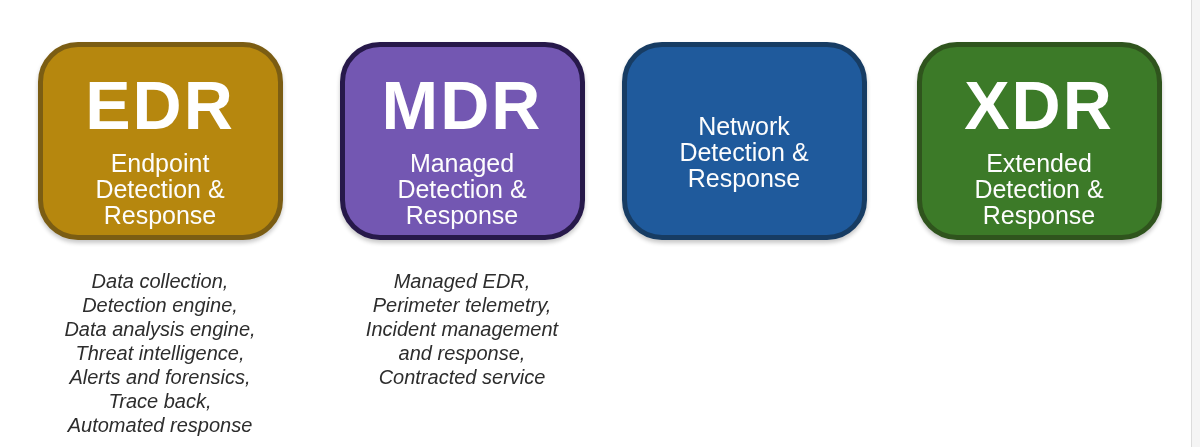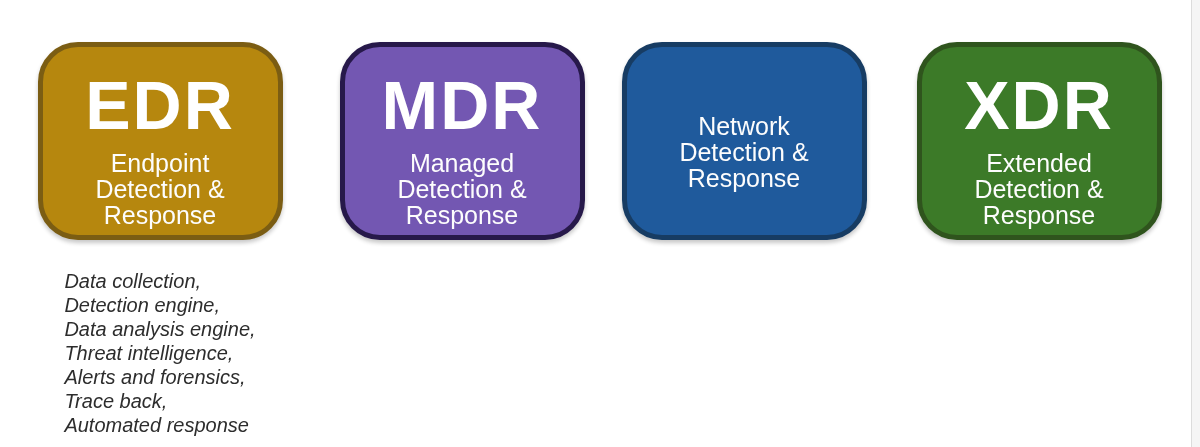--- a/index.html
+++ b/index.html
@@ -64,20 +64,21 @@
     font-weight: 400;
     white-space: pre-line;
     color: #fdfdfd;
   }
   .features {
     margin-top: 29px;
     font-size: 20px;
     line-height: 24px;
     font-style: italic;
     color: #2d2d2d;
+    text-align: center;
     white-space: pre-line;
   }
 </style>
 </head>
 <body>
 
 <div class="canvas" style="background-color: rgb(255, 255, 255);">
 
   <div class="column col-0">
     <div class="card" style="background-color: rgb(182, 135, 14); border-color: rgb(123, 93, 19);">
@@ -95,20 +96,25 @@
 Automated response</div>
   </div>
 
   <div class="column col-1">
     <div class="card" style="background-color: rgb(115, 87, 178); border-color: rgb(39, 25, 74);">
       <div class="acronym">MDR</div>
       <div class="fullname">Managed
 Detection &amp;
 Response</div>
     </div>
+    <div class="features" style="color: rgb(45, 45, 45);">Managed EDR,
+Perimeter telemetry,
+Incident management
+and response,
+Contracted service</div>
   </div>
 
   <div class="column col-2">
     <div class="card" style="background-color: rgb(31, 90, 156); border-color: rgb(23, 60, 99);">
       <div class="fullname">Network
 Detection &amp;
 Response</div>
     </div>
   </div>
 

